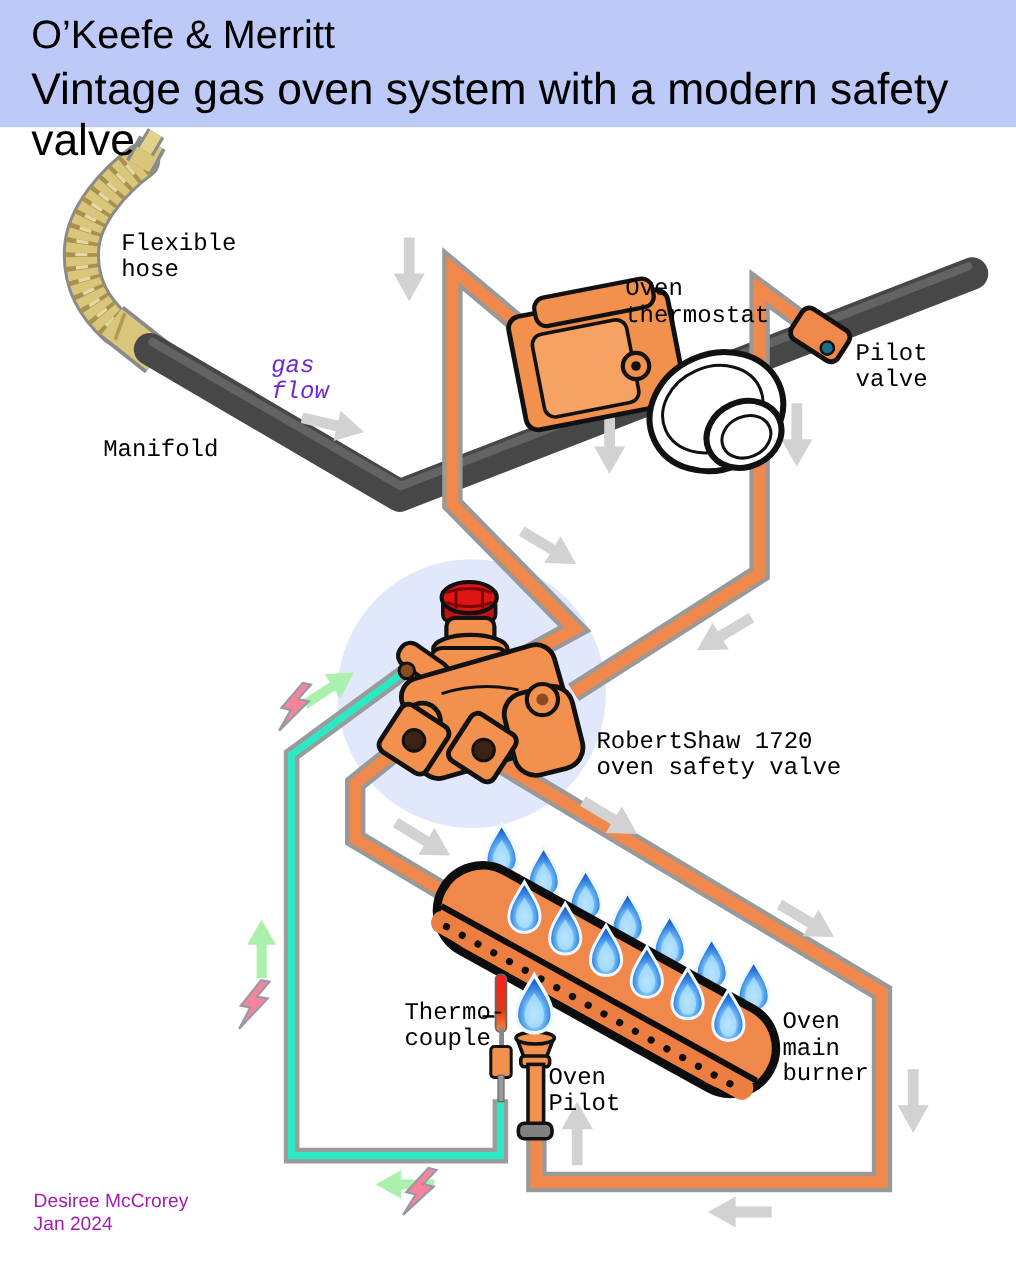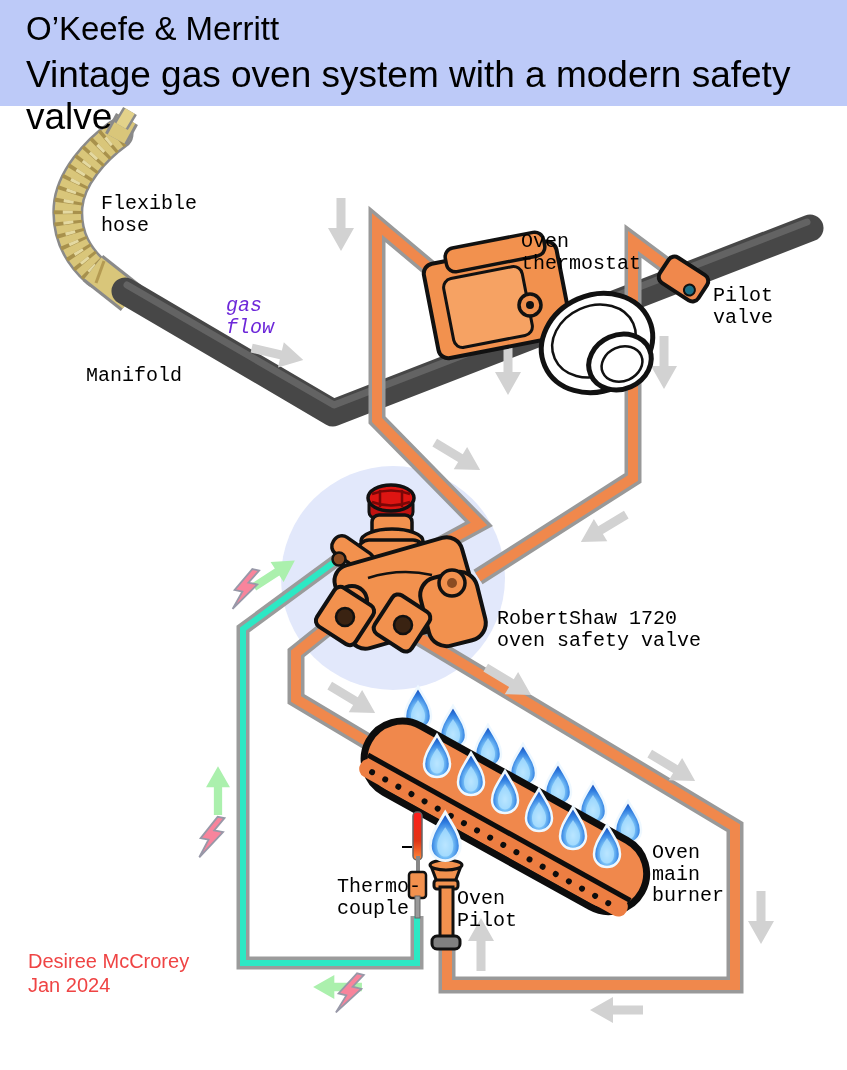--- a/index.html
+++ b/index.html
@@ -3,21 +3,21 @@
 <meta charset="utf-8">
 <style>
   html,body{margin:0;padding:0;background:#fff;}
   .stage{position:relative;width:847px;height:1070px;background:#ffffff;
          font-family:"Liberation Sans",sans-serif;overflow:hidden;padding-left:16px;}
   .band{position:absolute;left:0;top:0;width:847px;height:106px;background:#bdcaf8;}
   .title-line1{position:absolute;left:26px;top:10px;font-size:33px;color:#000;}
   .title-line2{position:absolute;left:26px;top:54px;font-size:37px;color:#000;}
   .lbl{position:absolute;font-size:20px;line-height:1.08;color:#000;white-space:pre-line;font-family:Liberation Mono, monospace;}
   .lbl-gas{color:#6d28d9;font-style:italic;}
-  .credit{position:absolute;left:28px;top:950px;font-size:20px;line-height:1.18;color:#ef4444;}
+  .credit{position:absolute;left:28px;top:993px;font-size:16px;line-height:1.18;color:#a21caf;}
   svg.art{position:absolute;left:0;top:0;}
 </style>
 </head>
 <body>
 
 <div class="stage">
 
   <svg class="art" width="847" height="1070" viewBox="0 0 847 1070">
     <defs>
       <radialGradient id="fg" cx="50%" cy="68%" r="65%">
@@ -229,21 +229,21 @@
 flow</div>
   <div class="lbl" style="left:521px;top:231px;">Oven
 thermostat</div>
   <div class="lbl" style="left:713px;top:285px;">Pilot
 valve</div>
   <div class="lbl" style="left:497px;top:592px;margin-top:16px;">RobertShaw 1720
 oven safety valve</div>
   <div class="lbl" style="left:652px;top:842px;">Oven
 main
 burner</div>
-  <div class="lbl" style="left:337px;top:876px;">Thermo-
+  <div class="lbl" style="left:337px;top:834px;">Thermo-
 couple</div>
   <div class="lbl" style="left:457px;top:888px;">Oven
 Pilot</div>
 
   <div class="credit">
     <div>Desiree McCrorey</div>
     <div>Jan 2024</div>
   </div>
 
 </div>

